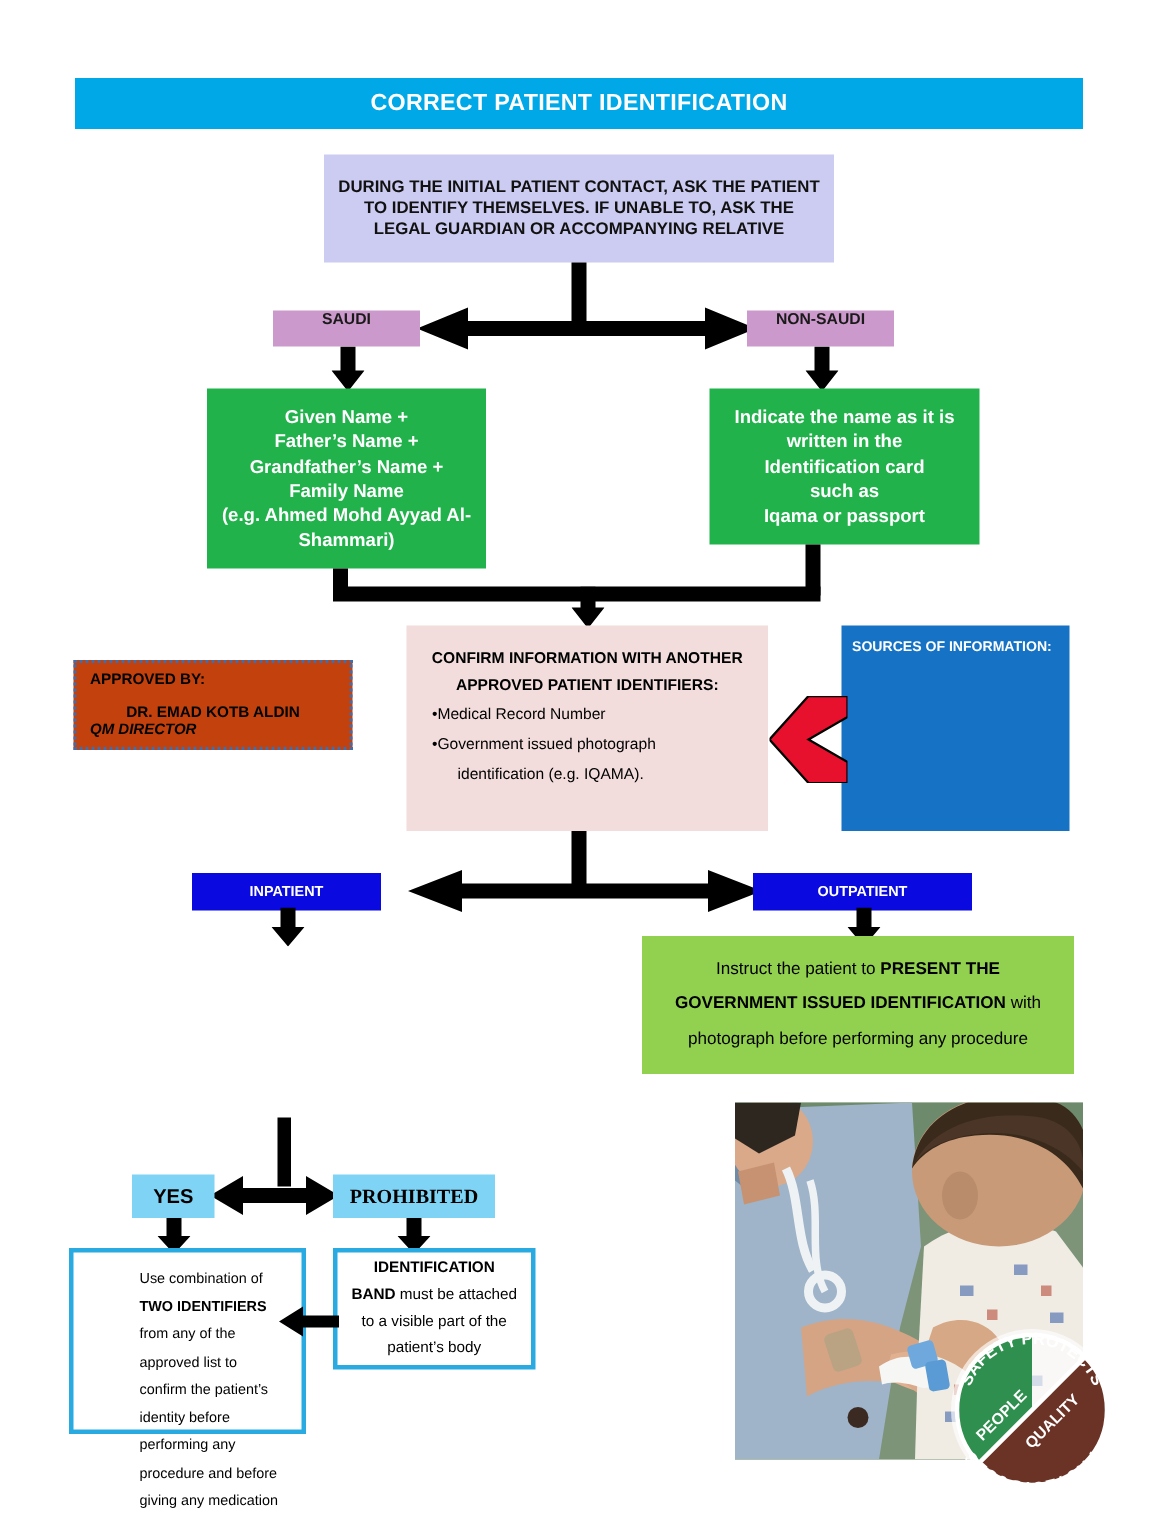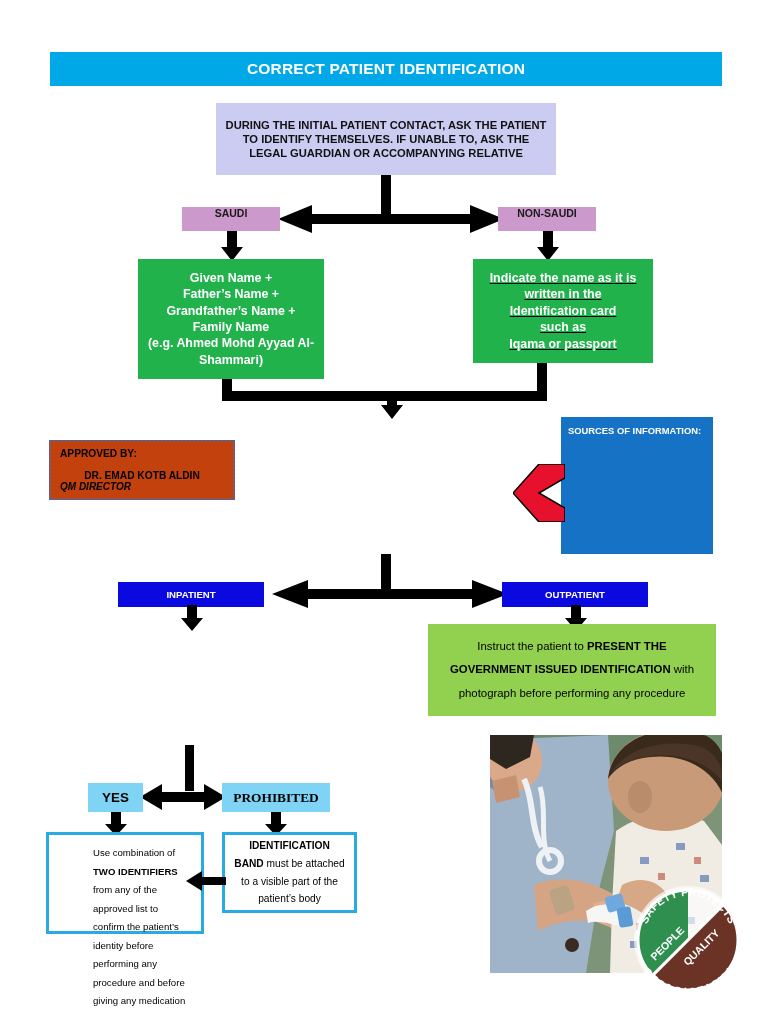--- a/index.html
+++ b/index.html
@@ -67,21 +67,21 @@
   .box-green {
     background: #22b24c;
     display: flex; align-items: center; justify-content: center;
     padding: 4px 6px;
   }
   .box-green span {
     color: #ffffff; font-weight: bold; font-size: 12.4px;
     line-height: 1.32; text-align: center;
   }
   .green-saudi    { left: 138px; top: 259px; width: 186px; height: 120px; }
-  .green-nonsaudi { left: 473px; top: 259px; width: 180px; height: 104px; text-decoration: underline; }
+  .green-nonsaudi { left: 473px; top: 259px; width: 180px; height: 104px; }
 
   
   .approved-box {
     left: 49px; top: 440px; width: 186px; height: 60px;
     border: 2px dotted #3a6fb5;
     background: #c2410c;
     padding: 6px 9px;
   }
   .approved-box .ap-title {
     font-weight: bold; font-size: 10.2px; display: block; margin-bottom: 11px;
@@ -136,21 +136,21 @@
     left: 513px; top: 464px; width: 52px; height: 58px;
   }
 
   
   .tab-blue {
     background: #0a0ae0;
     display: flex; align-items: center; justify-content: center;
     height: 25px;
   }
   .tab-blue span { color: #ffffff; font-weight: bold; font-size: 9.6px; }
-  .tab-inpatient  { left: 118px; top: 582px; width: 146px; }
+  .tab-inpatient  { left: 128px; top: 582px; width: 126px; }
   .tab-outpatient { left: 502px; top: 582px; width: 146px; }
 
   
   .box-ygreen {
     background: #92d050;
     display: flex; align-items: center; justify-content: center;
     padding: 6px 8px;
   }
   .box-ygreen .yg-text {
     font-size: 11.4px; line-height: 2.05; text-align: center; color: #000;
@@ -168,21 +168,21 @@
   .tab-lblue span { font-weight: bold; font-size: 13.4px; color: #000; }
   .tab-yes        { left: 88px;  top: 783px; width: 55px; }
   .tab-prohibited { left: 222px; top: 783px; width: 108px; font-family: Liberation Serif, serif; }
 
   
   .box-outline {
     background: #ffffff;
     border: 3px solid #29abe2;
     padding: 7px 9px;
   }
-  .ob-left  { left: 46px;  top: 832px; width: 158px; height: 102px; padding-left: 44px; }
+  .ob-left  { left: 46px;  top: 832px; width: 158px; height: 124px; padding-left: 44px; }
   .ob-right { left: 222px; top: 832px; width: 135px; height: 81px;
               display: flex; align-items: center; justify-content: center; }
   .ob-left .ob-text  { font-size: 9.6px; line-height: 1.62; text-align: left; }
   .ob-right .ob-text { font-size: 10.2px; line-height: 1.72; text-align: center; }
 
   
   .photo {
     left: 490px; top: 735px; width: 232px; height: 238px;
     overflow: hidden; background: #6f8a6a;
   }
@@ -249,20 +249,27 @@
   <svg class="abs" style="left:381px; top:391px; width:22px; height:28px;" viewBox="0 0 22 28">
     <polygon points="6,0 16,0 16,14 22,14 11,28 0,14 6,14" fill="#000000"></polygon>
   </svg>
 
   <div class="abs approved-box">
     <span class="ap-title">APPROVED BY:</span>
     <span class="ap-name">DR. EMAD KOTB ALDIN</span>
     <span class="ap-role">QM DIRECTOR</span>
   </div>
 
+  <div class="abs confirm-box">
+    <span class="c-head">CONFIRM INFORMATION WITH ANOTHER</span>
+    <span class="c-head">APPROVED PATIENT IDENTIFIERS:</span>
+    <span class="c-item">•Medical Record Number</span>
+    <span class="c-item">•Government issued photograph</span>
+    <span class="c-item2">identification (e.g. IQAMA).</span>
+  </div>
 
   <div class="abs sources-box">
     <span class="s-head">SOURCES OF INFORMATION:</span>
   </div>
 
   <svg class="abs red-chevron" viewBox="0 0 52 58">
     <polygon points="52,0 52,14 26,29 52,44 52,58 26,58 0,29 26,0" fill="#e8112d" stroke="#000000" stroke-width="1.5"></polygon>
   </svg>
 
   <div class="conn" style="left:381px; top:554px; width:10px; height:42px;"></div>

